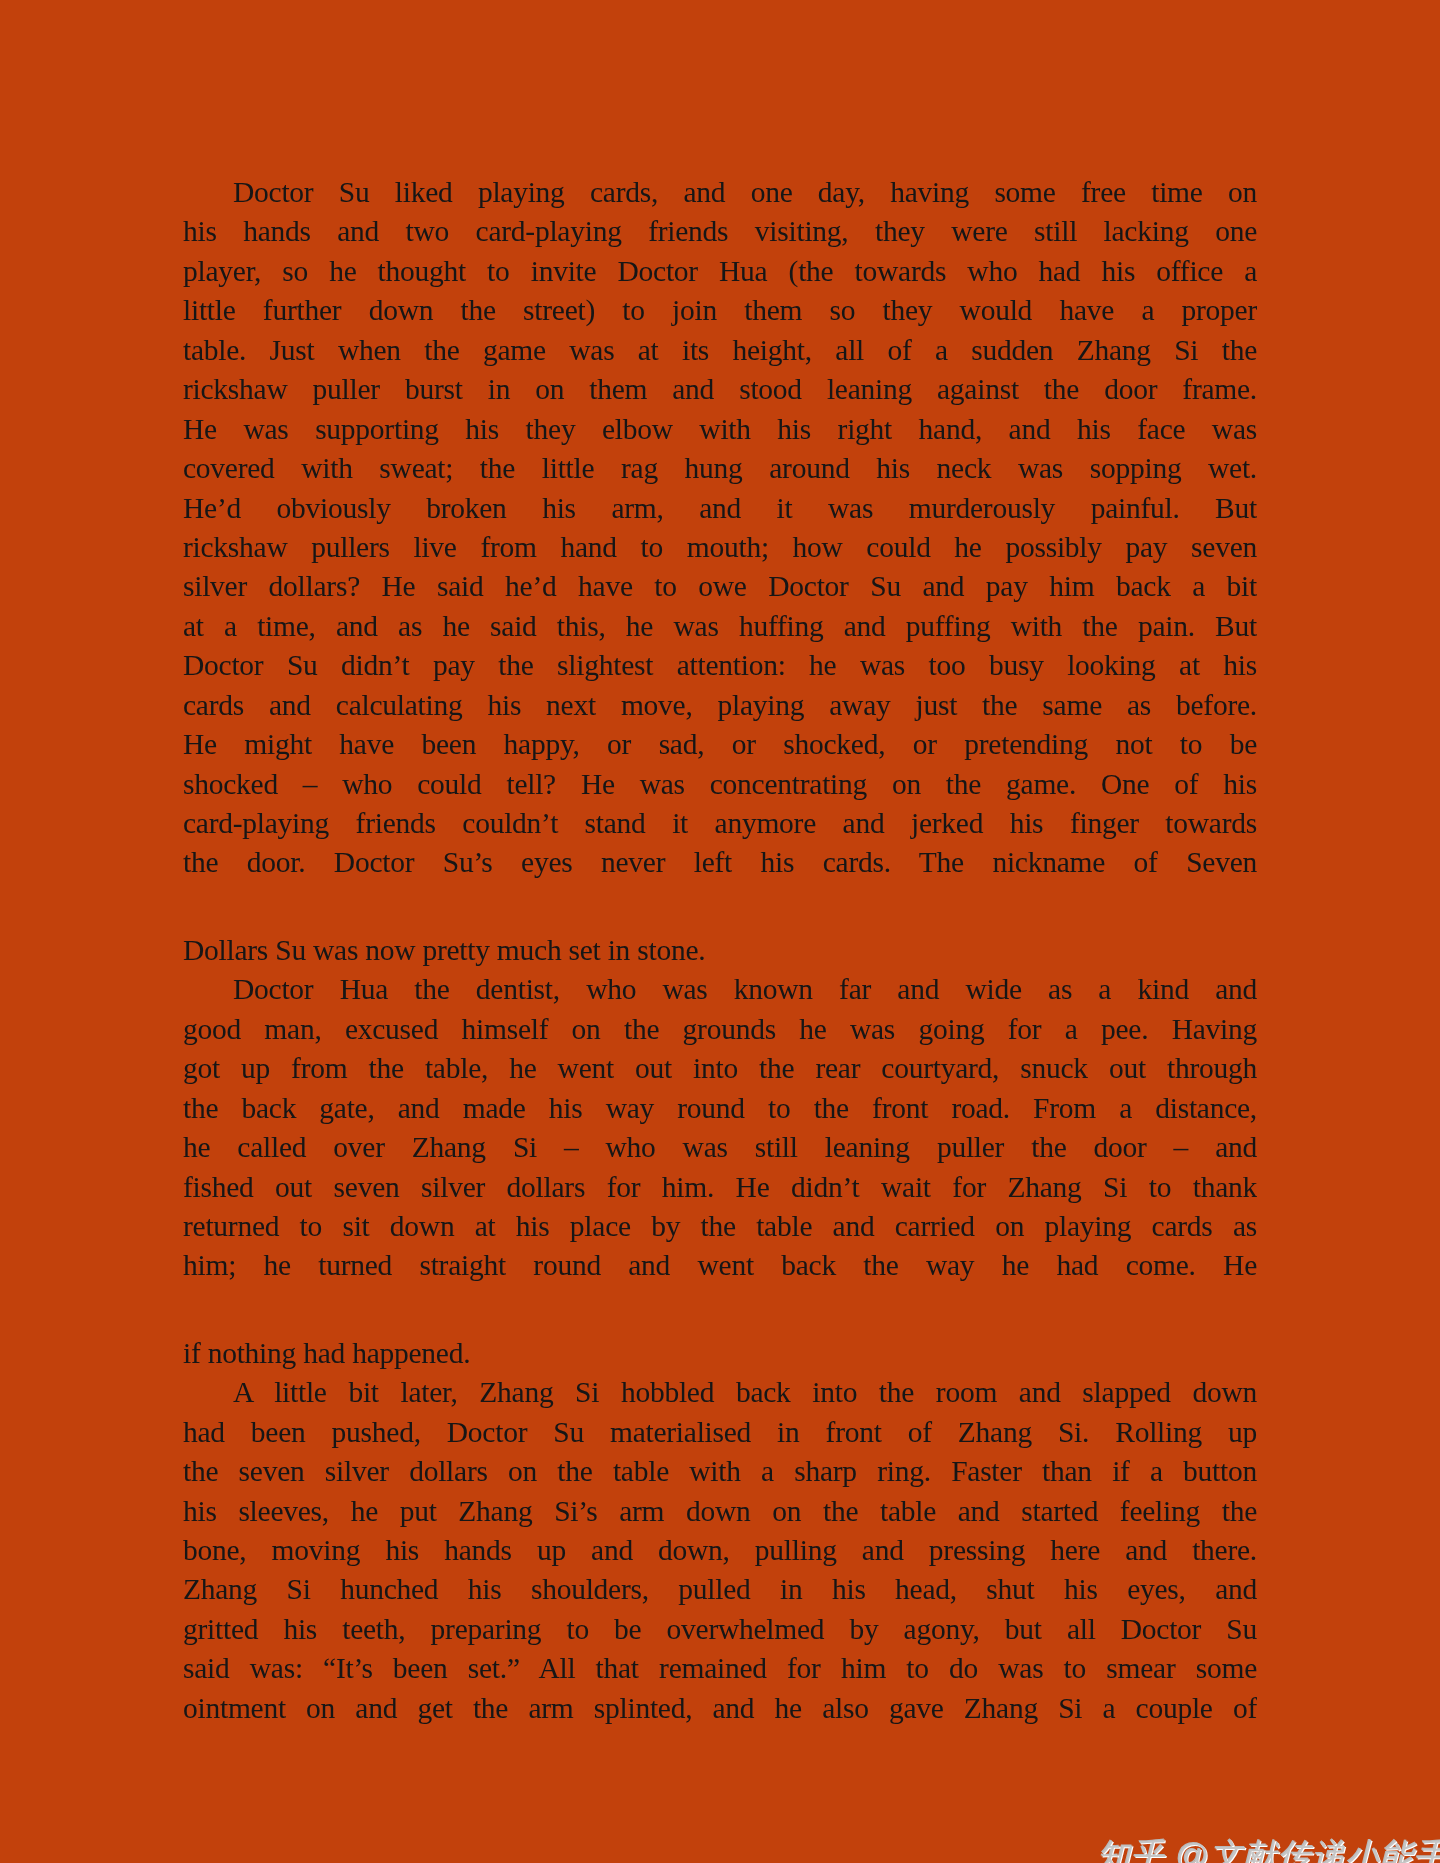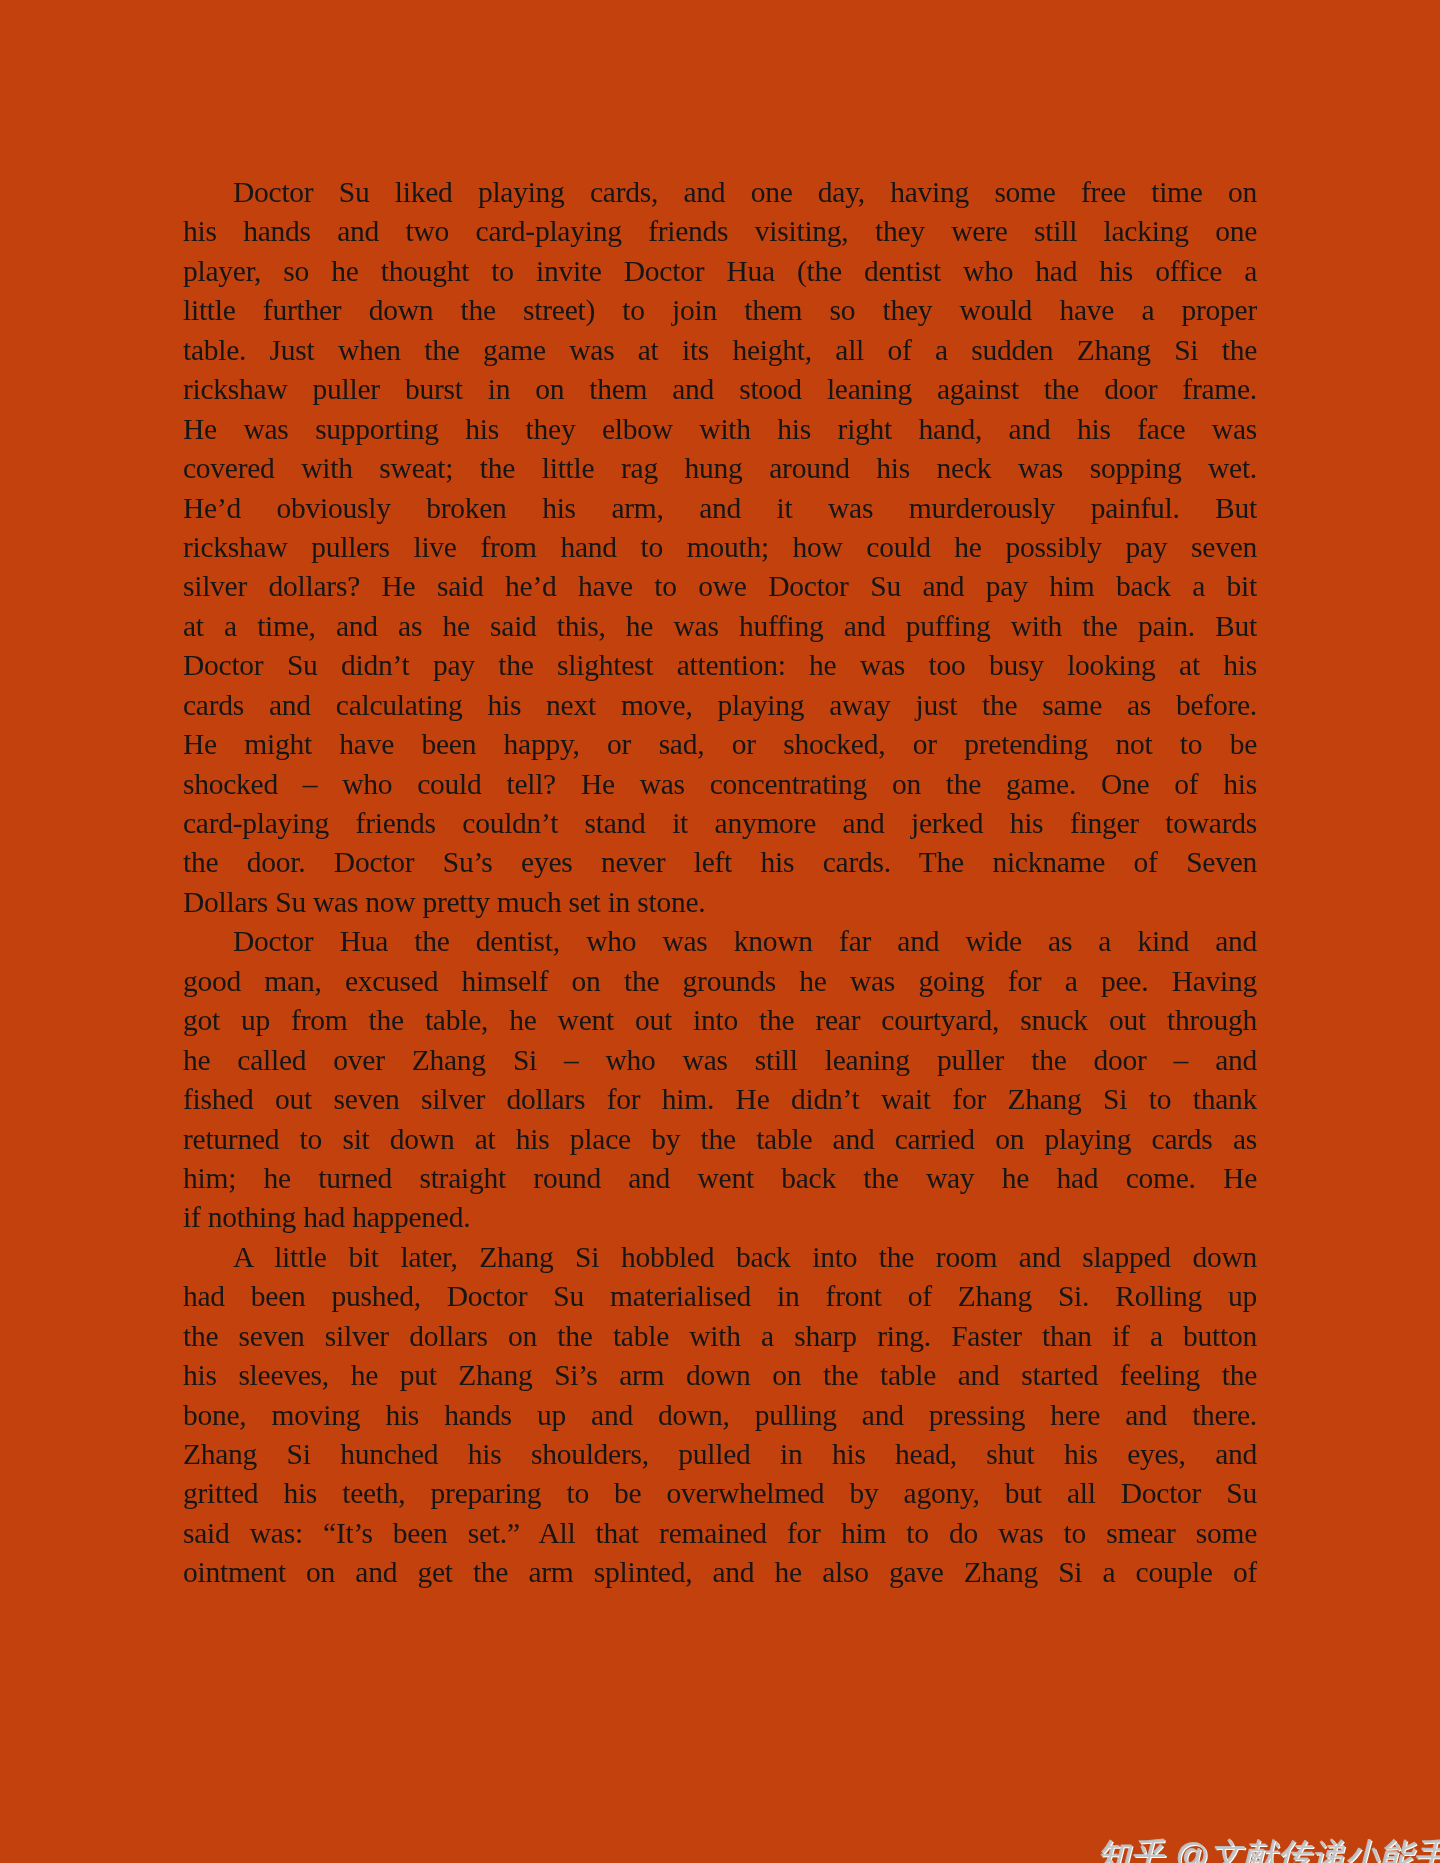--- a/index.html
+++ b/index.html
@@ -35,20 +35,21 @@
     text-align: justify;
     text-align-last: justify;
     overflow: hidden;
     white-space: normal;
   }
   .line.indent {
     text-indent: 50px;
   }
   .line.endline {
     text-align-last: left;
+    margin-top: 48px;
   }
   .watermark {
     position: absolute;
     top: 1832px;
     right: 36px;
     font-family: "Liberation Sans", "DejaVu Sans", sans-serif;
     font-size: 33px;
     line-height: 48px;
     color: #c6c6c6;
     text-shadow: 1px 1px 0 #ffffff, -1px -1px 0 #b9b9b9;
@@ -57,21 +58,21 @@
   }
 </style>
 </head>
 <body>
 
 <div class="page">
   <div class="text-block">
       <div class="paragraph">
         <div class="line indent">Doctor Su liked playing cards, and one day, having some free time on</div>
         <div class="line">his hands and two card-playing friends visiting, they were still lacking one</div>
-        <div class="line">player, so he thought to invite Doctor Hua (the dentist who had his office a</div>
+        <div class="line">player, so he thought to invite Doctor Hua (the towards who had his office a</div>
         <div class="line">little further down the street) to join them so they would have a proper</div>
         <div class="line">table. Just when the game was at its height, all of a sudden Zhang Si the</div>
         <div class="line">rickshaw puller burst in on them and stood leaning against the door frame.</div>
         <div class="line">He was supporting his they elbow with his right hand, and his face was</div>
         <div class="line">covered with sweat; the little rag hung around his neck was sopping wet.</div>
         <div class="line">He’d obviously broken his arm, and it was murderously painful. But</div>
         <div class="line">rickshaw pullers live from hand to mouth; how could he possibly pay seven</div>
         <div class="line">silver dollars? He said he’d have to owe Doctor Su and pay him back a bit</div>
         <div class="line">at a time, and as he said this, he was huffing and puffing with the pain. But</div>
         <div class="line">Doctor Su didn’t pay the slightest attention: he was too busy looking at his</div>
@@ -79,20 +80,21 @@
         <div class="line">He might have been happy, or sad, or shocked, or pretending not to be</div>
         <div class="line">shocked – who could tell? He was concentrating on the game. One of his</div>
         <div class="line">card-playing friends couldn’t stand it anymore and jerked his finger towards</div>
         <div class="line">the door. Doctor Su’s eyes never left his cards. The nickname of Seven</div>
         <div class="line endline">Dollars Su was now pretty much set in stone.</div>
       </div>
       <div class="paragraph">
         <div class="line indent">Doctor Hua the dentist, who was known far and wide as a kind and</div>
         <div class="line">good man, excused himself on the grounds he was going for a pee. Having</div>
         <div class="line">got up from the table, he went out into the rear courtyard, snuck out through</div>
+        <div class="line">the back gate, and made his way round to the front road. From a distance,</div>
         <div class="line">he called over Zhang Si – who was still leaning puller the door – and</div>
         <div class="line">fished out seven silver dollars for him. He didn’t wait for Zhang Si to thank</div>
         <div class="line">returned to sit down at his place by the table and carried on playing cards as</div>
         <div class="line">him; he turned straight round and went back the way he had come. He</div>
         <div class="line endline">if nothing had happened.</div>
       </div>
       <div class="paragraph">
         <div class="line indent">A little bit later, Zhang Si hobbled back into the room and slapped down</div>
         <div class="line">had been pushed, Doctor Su materialised in front of Zhang Si. Rolling up</div>
         <div class="line">the seven silver dollars on the table with a sharp ring. Faster than if a button</div>

